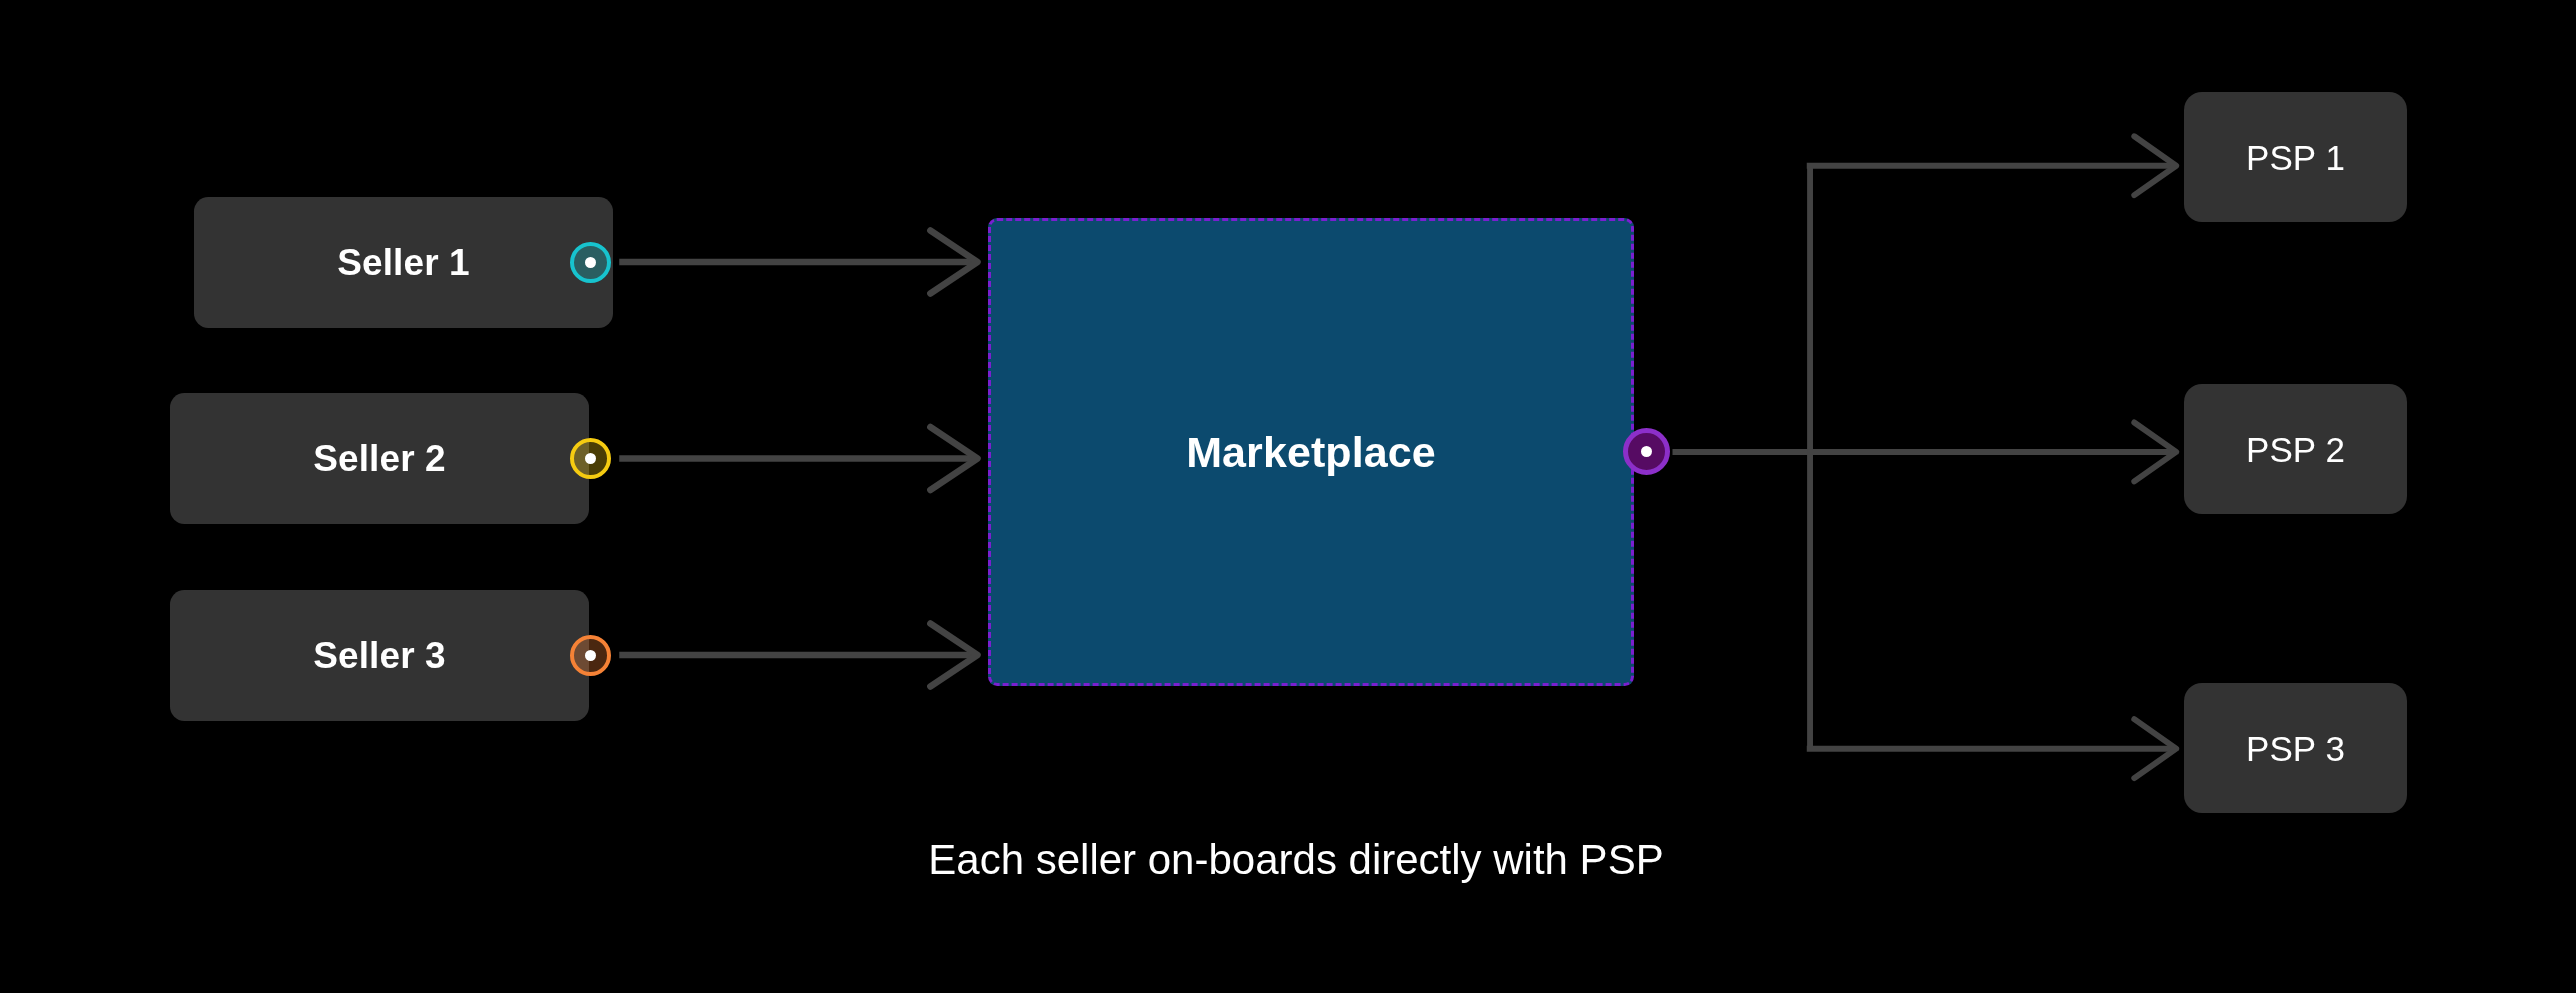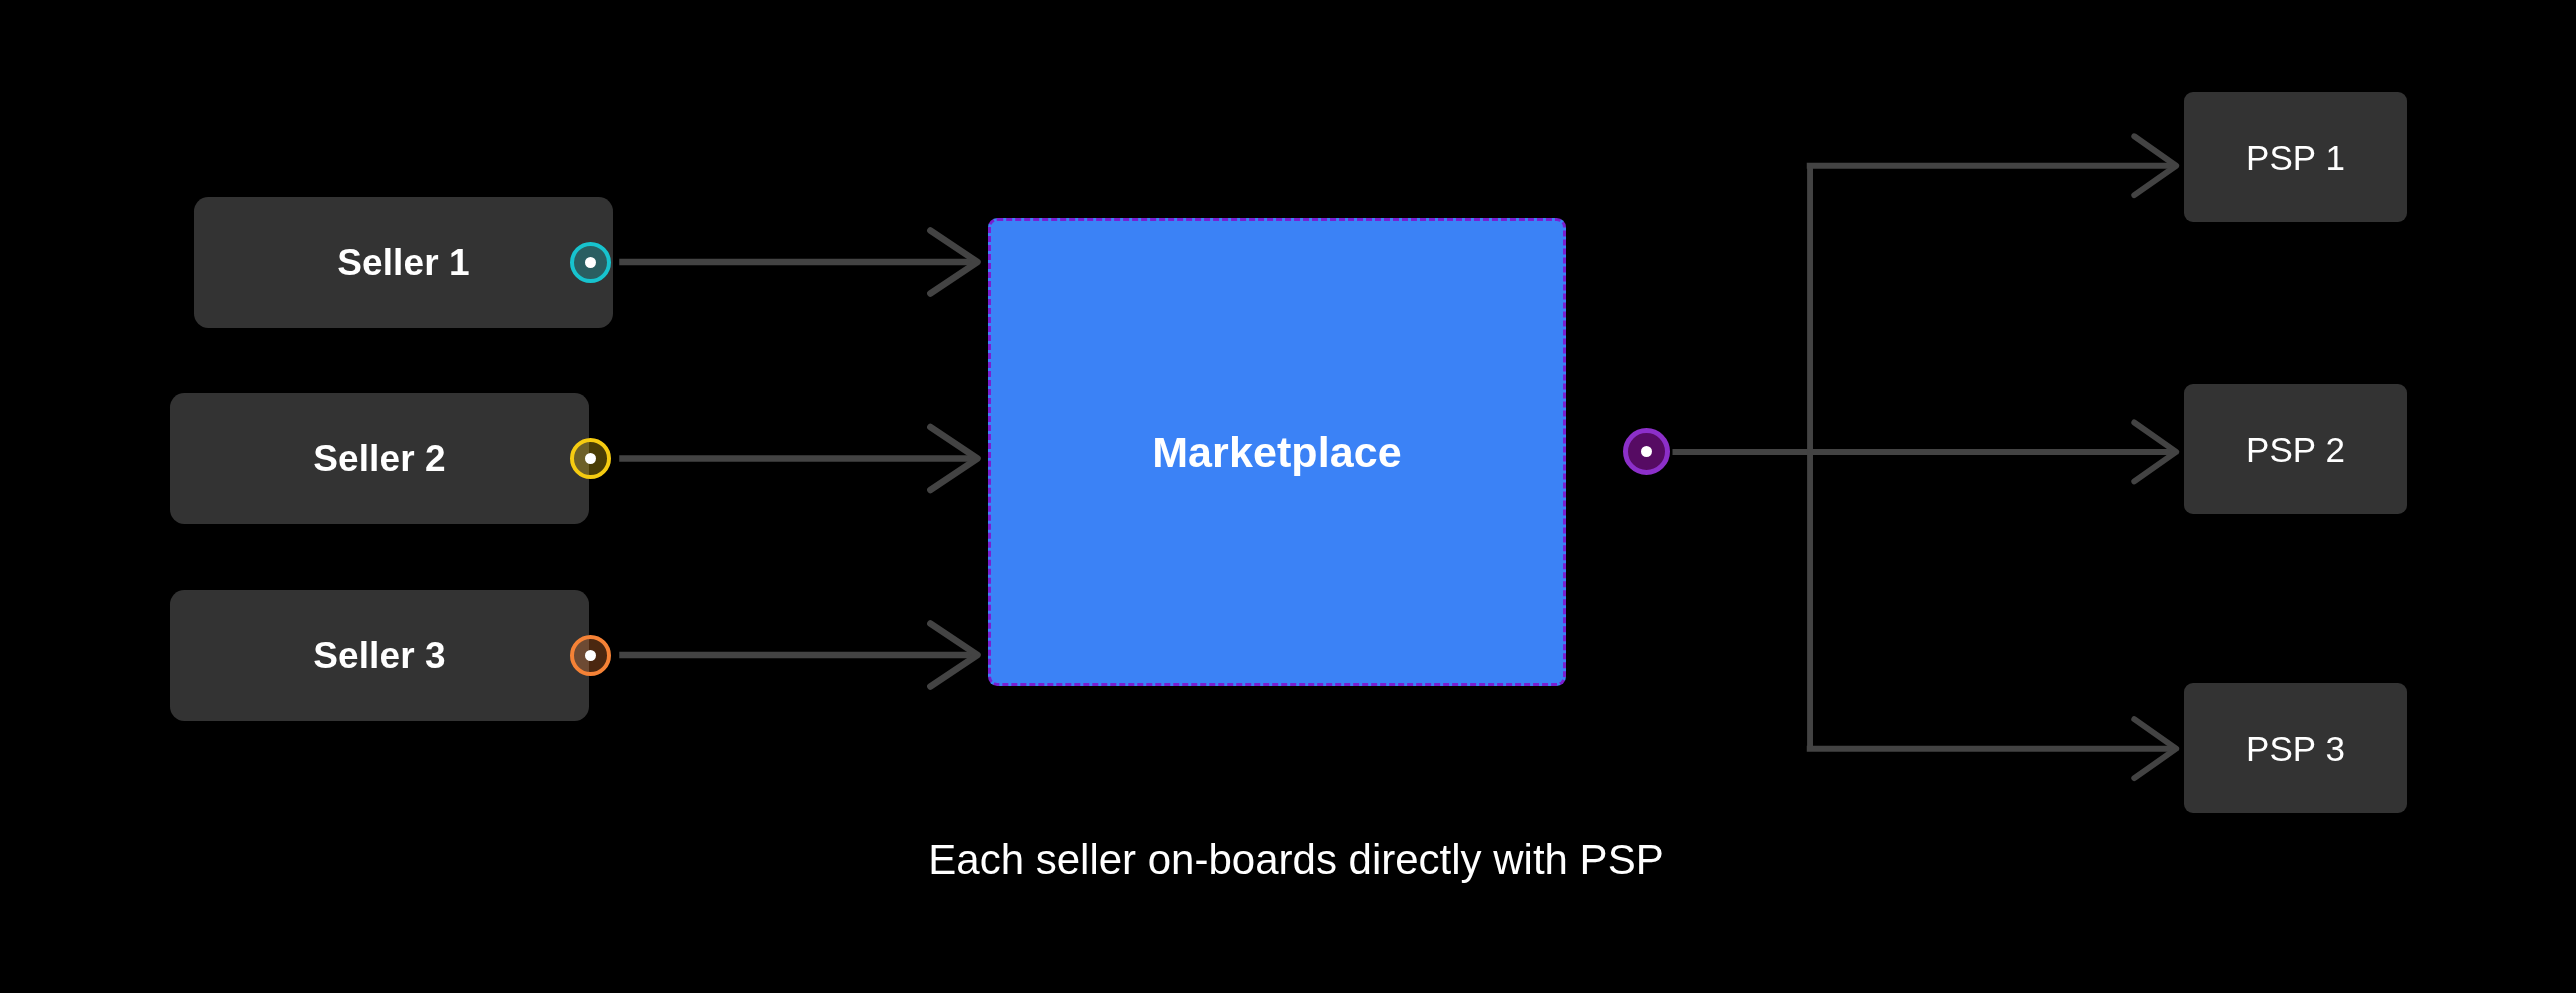--- a/index.html
+++ b/index.html
@@ -55,34 +55,34 @@
   .seller-node.s1 { top: 197px; margin-left: 24px; }
   .seller-node.s2 { top: 393px; }
   .seller-node.s3 { top: 590px; }
   .seller-node .node-label { font-size: 37px; font-weight: 700; }
 
   .psp-node {
     left: 2184px;
     width: 223px;
     height: 130px;
     background: #333333;
-    border-radius: 9px;
+    border-radius: 18px;
     align-items: center;
   }
   .psp-node.p1 { top: 92px; }
   .psp-node.p2 { top: 384px; }
   .psp-node.p3 { top: 683px; }
   .psp-node .node-label { font-size: 35px; font-weight: 400; }
 
   .marketplace-node {
     left: 988px;
     top: 218px;
-    width: 578px;
+    width: 646px;
     height: 468px;
-    background: #3b82f6;
+    background: #0c4a6e;
     border: 3.9px dashed #7a1fd0;
     border-radius: 9.2px;
   }
   .marketplace-node .node-label {
     font-size: 43px;
     font-weight: 700;
   }
 
   
   .port {

